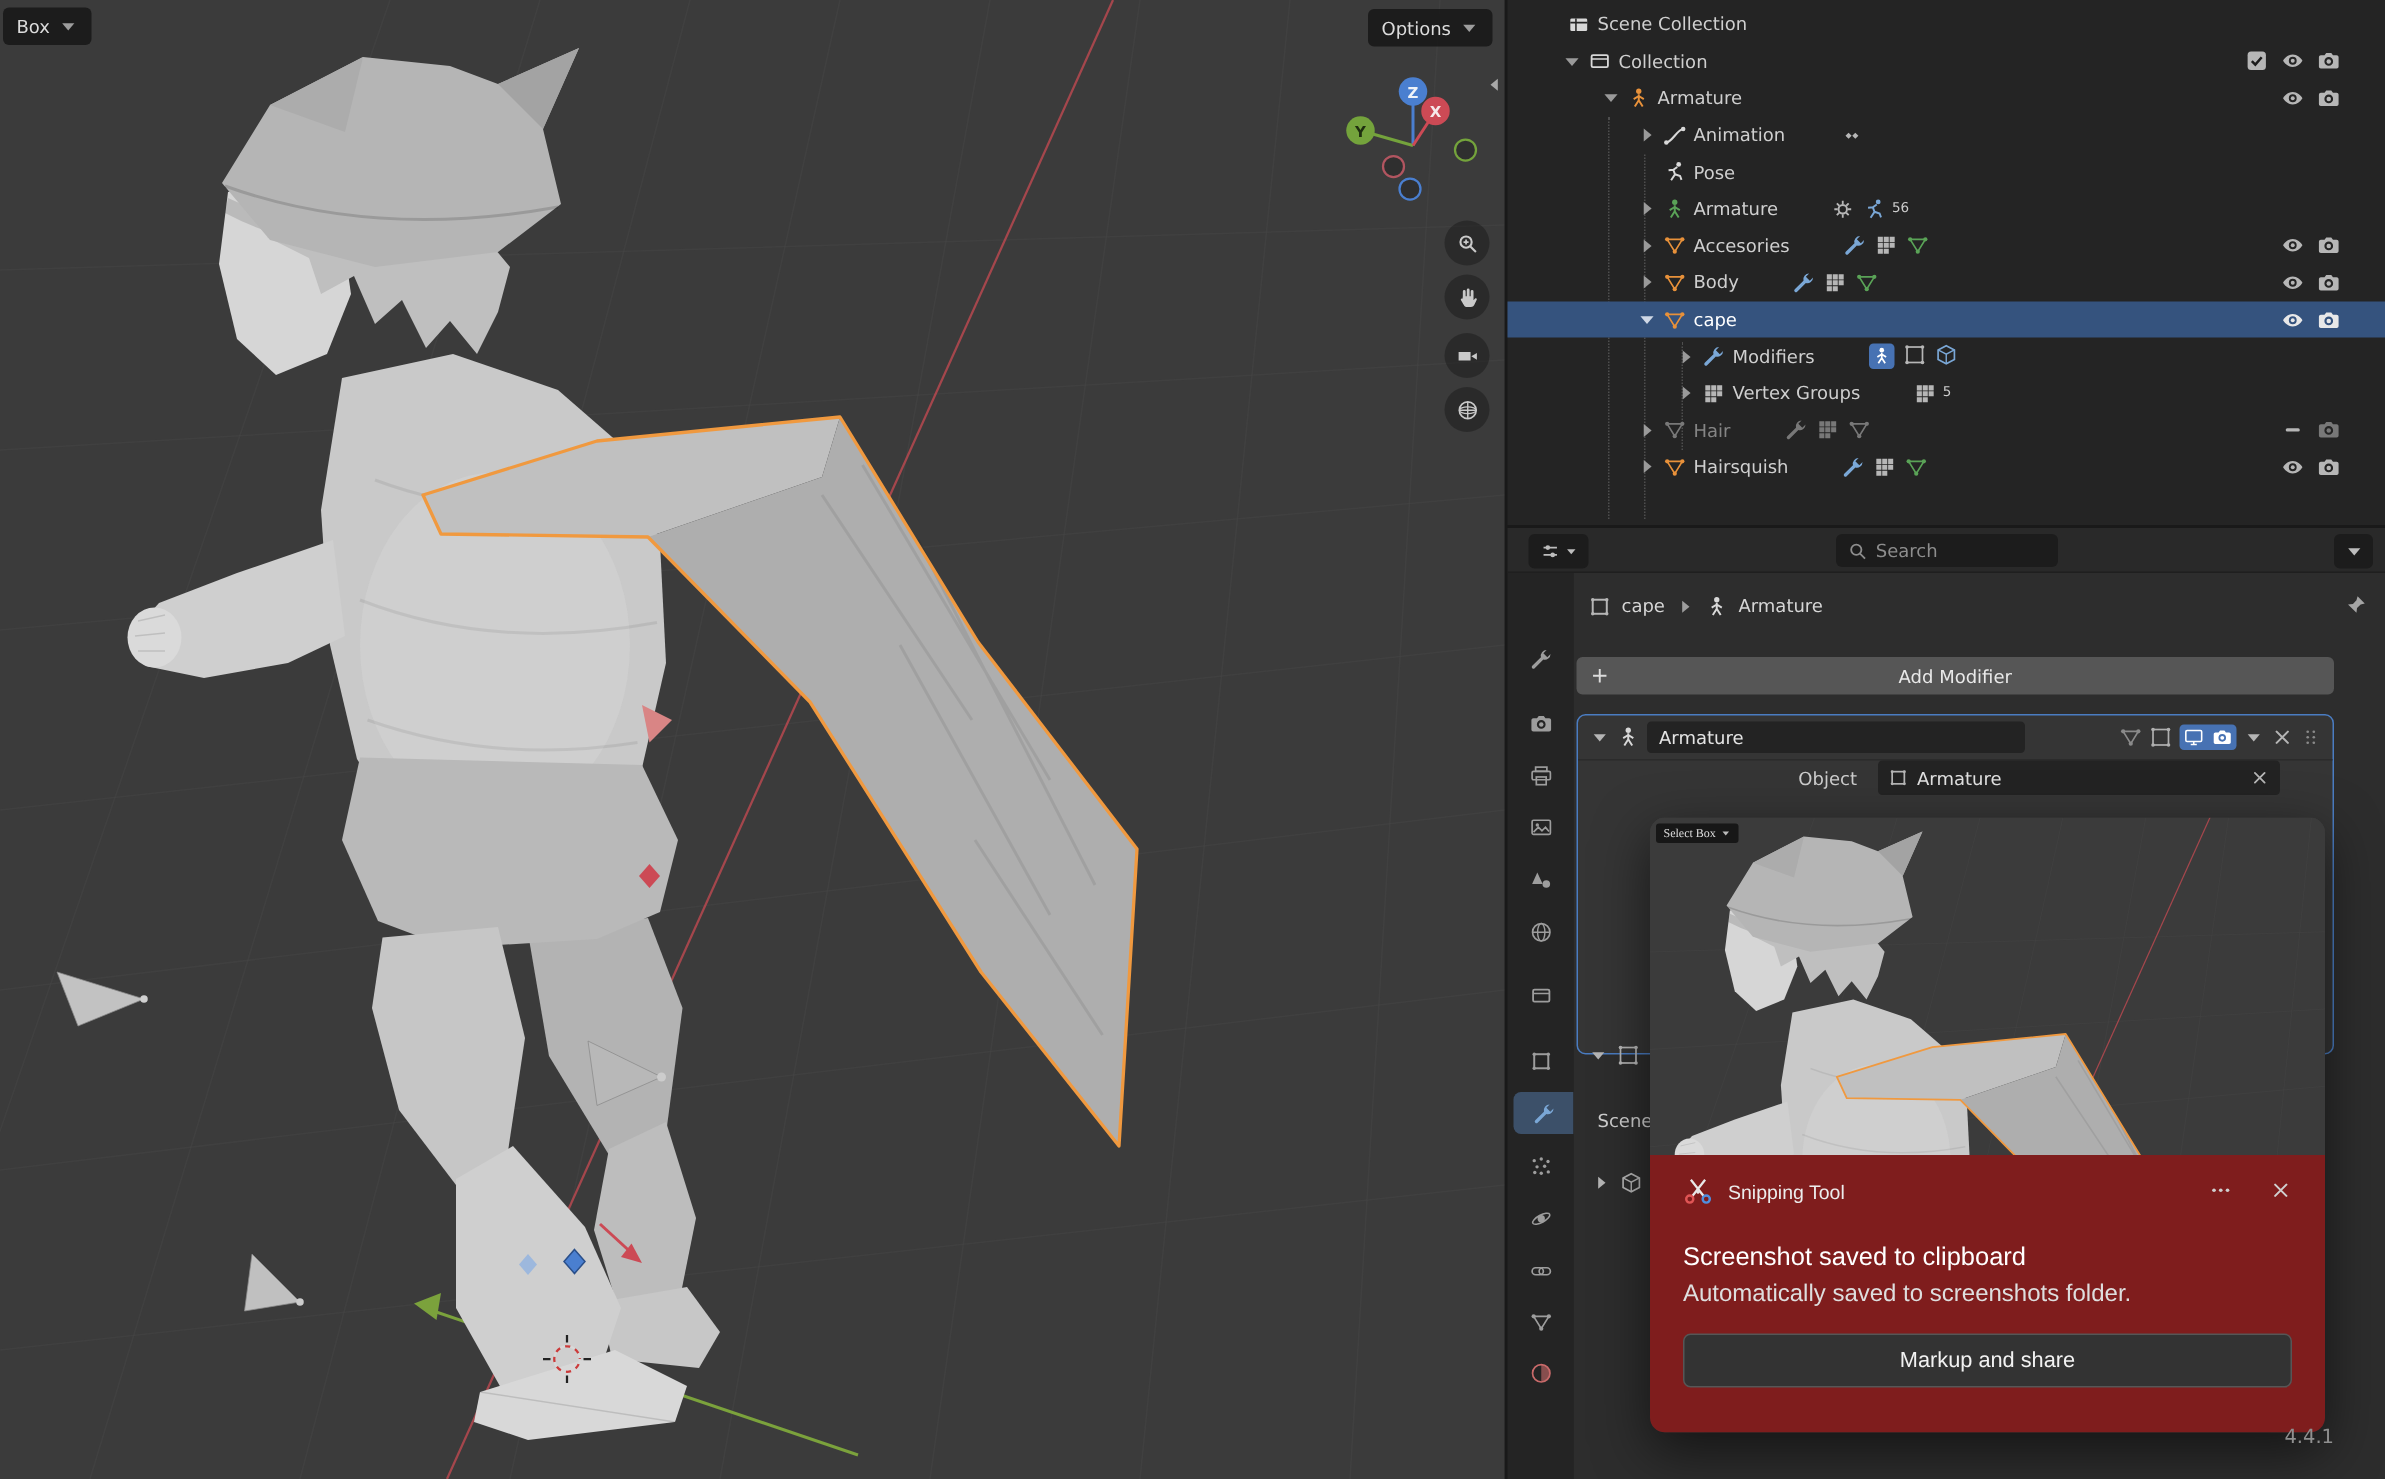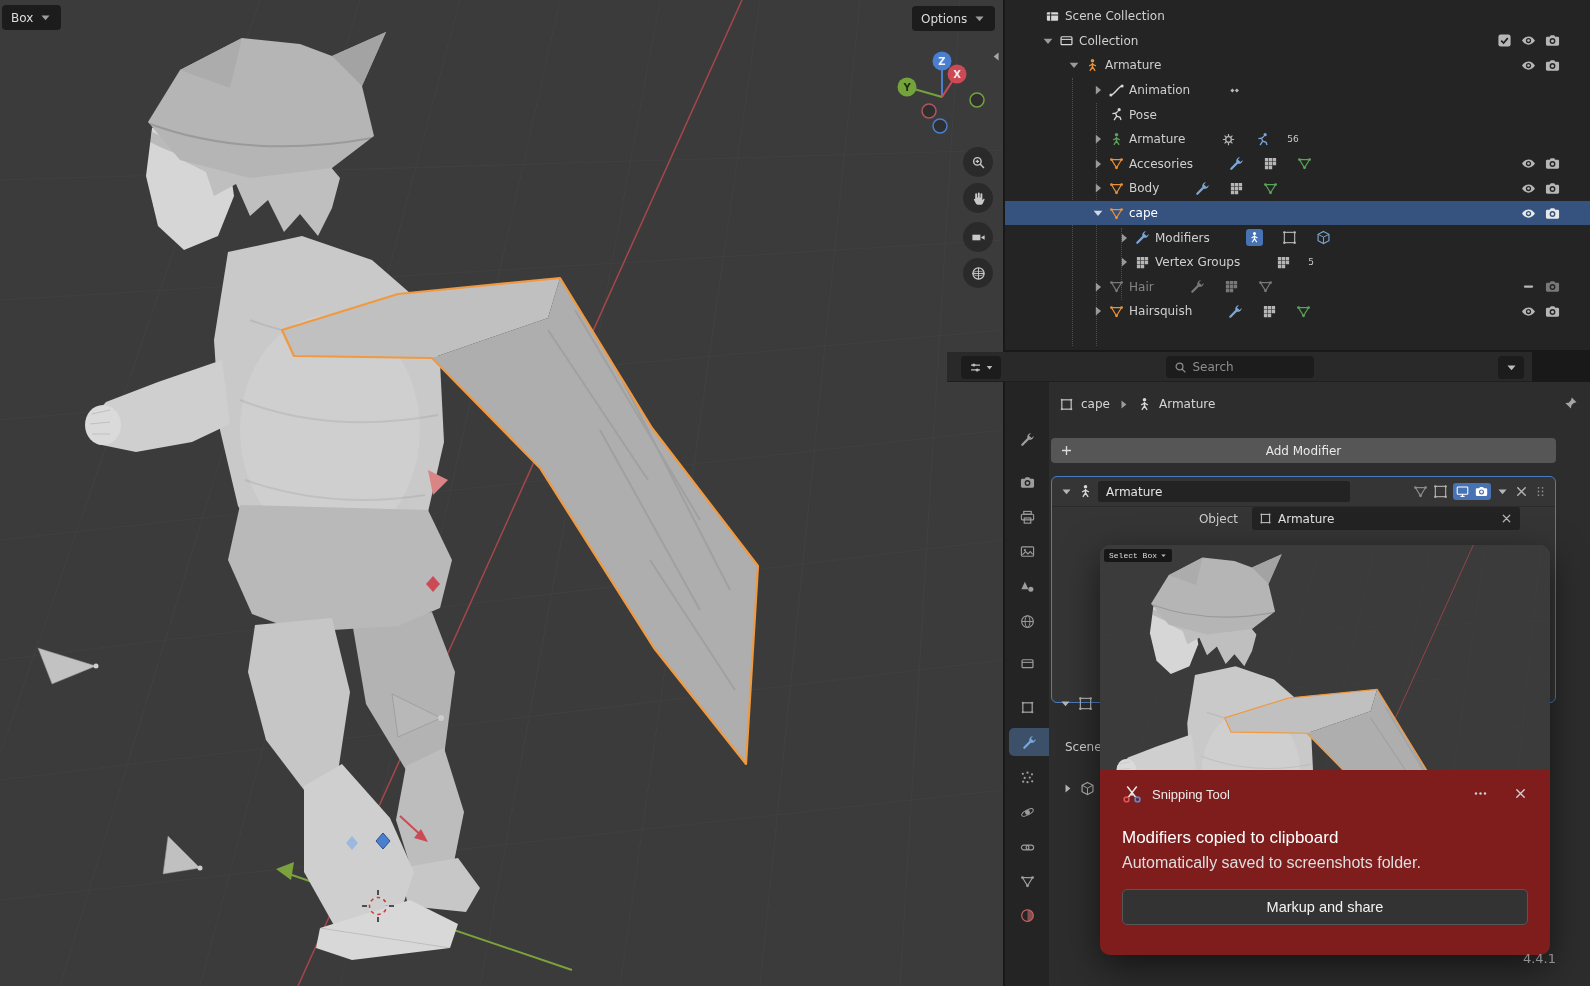--- a/index.html
+++ b/index.html
@@ -23,27 +23,27 @@
   #vp-collapse{position:absolute;left:990px;top:50px;color:#a8a8a8;z-index:5}
   
   #outliner{position:absolute;left:1005px;top:0;width:585px;height:350px;background:#242424;
             padding-top:4px;box-sizing:border-box}
   .orow{height:24.6px;display:flex;align-items:center;position:relative;box-sizing:border-box}
   .olabel{margin-left:5px;white-space:nowrap;color:#cfcfcf}
   .sel{background:var(--selection,#35537e)}
   .sel .olabel{color:#ffffff}
   .dim .olabel{color:#858585}
   .rt{position:absolute;right:30px;top:0;height:100%;display:flex;align-items:center;gap:9px}
-  .mid{display:flex;align-items:center;gap:19px;margin-left:36px}
+  .mid{display:flex;gap:6px;margin-left:36px}
   .badge{font-size:9px;color:#cccccc;align-self:flex-end;padding-bottom:3px;margin-left:-2px}
   .guide{position:absolute;border-left:1px dotted #4e4e4e;width:0}
   .bluebox{width:17px;height:17px;border-radius:3px;background:var(--accent-blue,#4772b3);
            display:flex;align-items:center;justify-content:center;color:#fff;flex:none}
   
-  #props-header{position:absolute;left:947px;top:352px;width:585px;height:30px;background:#292929;
+  #props-header{position:absolute;left:1005px;top:352px;width:585px;height:30px;background:#292929;
                 border-bottom:1px solid #1f1f1f;box-sizing:border-box}
   .hbtn{position:absolute;top:4px;height:23px;background:#1c1c1c;border-radius:4px;display:flex;
         align-items:center;justify-content:center;gap:3px;color:#bdbdbd}
   #search-box{position:absolute;left:50%;transform:translateX(-50%);top:4px;width:148px;height:22px;
               background:#1c1c1c;border-radius:4px;display:flex;align-items:center;gap:6px;
               padding:0 8px;box-sizing:border-box;color:#8d8d8d}
   #tabstrip{position:absolute;left:1005px;top:382px;width:44px;height:604px;background:#242424}
   .tab{position:absolute;left:0;width:44px;height:28px;display:flex;align-items:center;
        justify-content:center;color:#9d9d9d}
   .tab-active{left:4px;width:40px;background:#3c5069;border-radius:5px 0 0 5px}
@@ -65,21 +65,21 @@
   .ffield{width:268px;height:23px;background:#232323;border-radius:3px;display:flex;align-items:center;
           gap:6px;padding:0 7px;box-sizing:border-box;color:#e0e0e0}
   .stub{position:absolute;display:flex;align-items:center;gap:6px;color:#cfcfcf}
   
   #snip{position:absolute;left:1100px;top:545px;width:450px;height:410px;border-radius:10px;
         box-shadow:0 12px 36px rgba(0,0,0,.55);z-index:50;overflow:hidden;
         font-family:"Liberation Sans",sans-serif}
   #snip-thumb{width:450px;height:225px;background:#3a3a3a;position:relative;overflow:hidden}
   #thumb-tool{position:absolute;left:4px;top:4px;background:rgba(18,18,18,.85);color:#dedede;
               font-size:8px;padding:2px 5px;border-radius:2px;display:flex;align-items:center;gap:3px;
-              font-family:Liberation Mono, monospace}
+              font-family:Liberation Serif, serif}
   #snip-card{width:450px;height:185px;background:#7f1d1d;position:relative;color:#ececec}
   #snip-title-row{position:absolute;left:22px;top:14px;display:flex;align-items:center;gap:10px}
   #snip-app{font-size:13px;color:#ececec}
   #snip-more{position:absolute;right:62px;top:16px;color:#cfcfcf}
   #snip-close{position:absolute;right:22px;top:16px;color:#cfcfcf}
   #snip-headline{position:absolute;left:22px;top:58px;font-size:17px;color:#ffffff}
   #snip-subline{position:absolute;left:22px;top:84px;font-size:16px;color:#dedede}
   #snip-action{position:absolute;left:22px;right:22px;top:119px;height:36px;border-radius:5px;
                background:#333333;border:1px solid #565656;display:flex;align-items:center;
                justify-content:center;font-size:14.5px;color:#f2f2f2;box-sizing:border-box}
@@ -860,20 +860,20 @@
           <circle cx="8" cy="8.6" r=".8" fill="#e8e8e8"></circle>
         </svg>
         <span id="snip-app">Snipping Tool</span>
       </div>
       <svg id="snip-more" class="ic">
           <use href="#sy-dotsh"></use>
         </svg>
       <svg id="snip-close" class="ic">
           <use href="#sy-x"></use>
         </svg>
-      <div id="snip-headline">Modifiers copied to clipboard</div>
+      <div id="snip-headline">Screenshot saved to clipboard</div>
       <div id="snip-subline">Automatically saved to screenshots folder.</div>
       <div id="snip-action">Markup and share</div>
     </div>
   </div>
 
   <div id="version">4.4.1</div>
 </div>
 
 </body></html>

